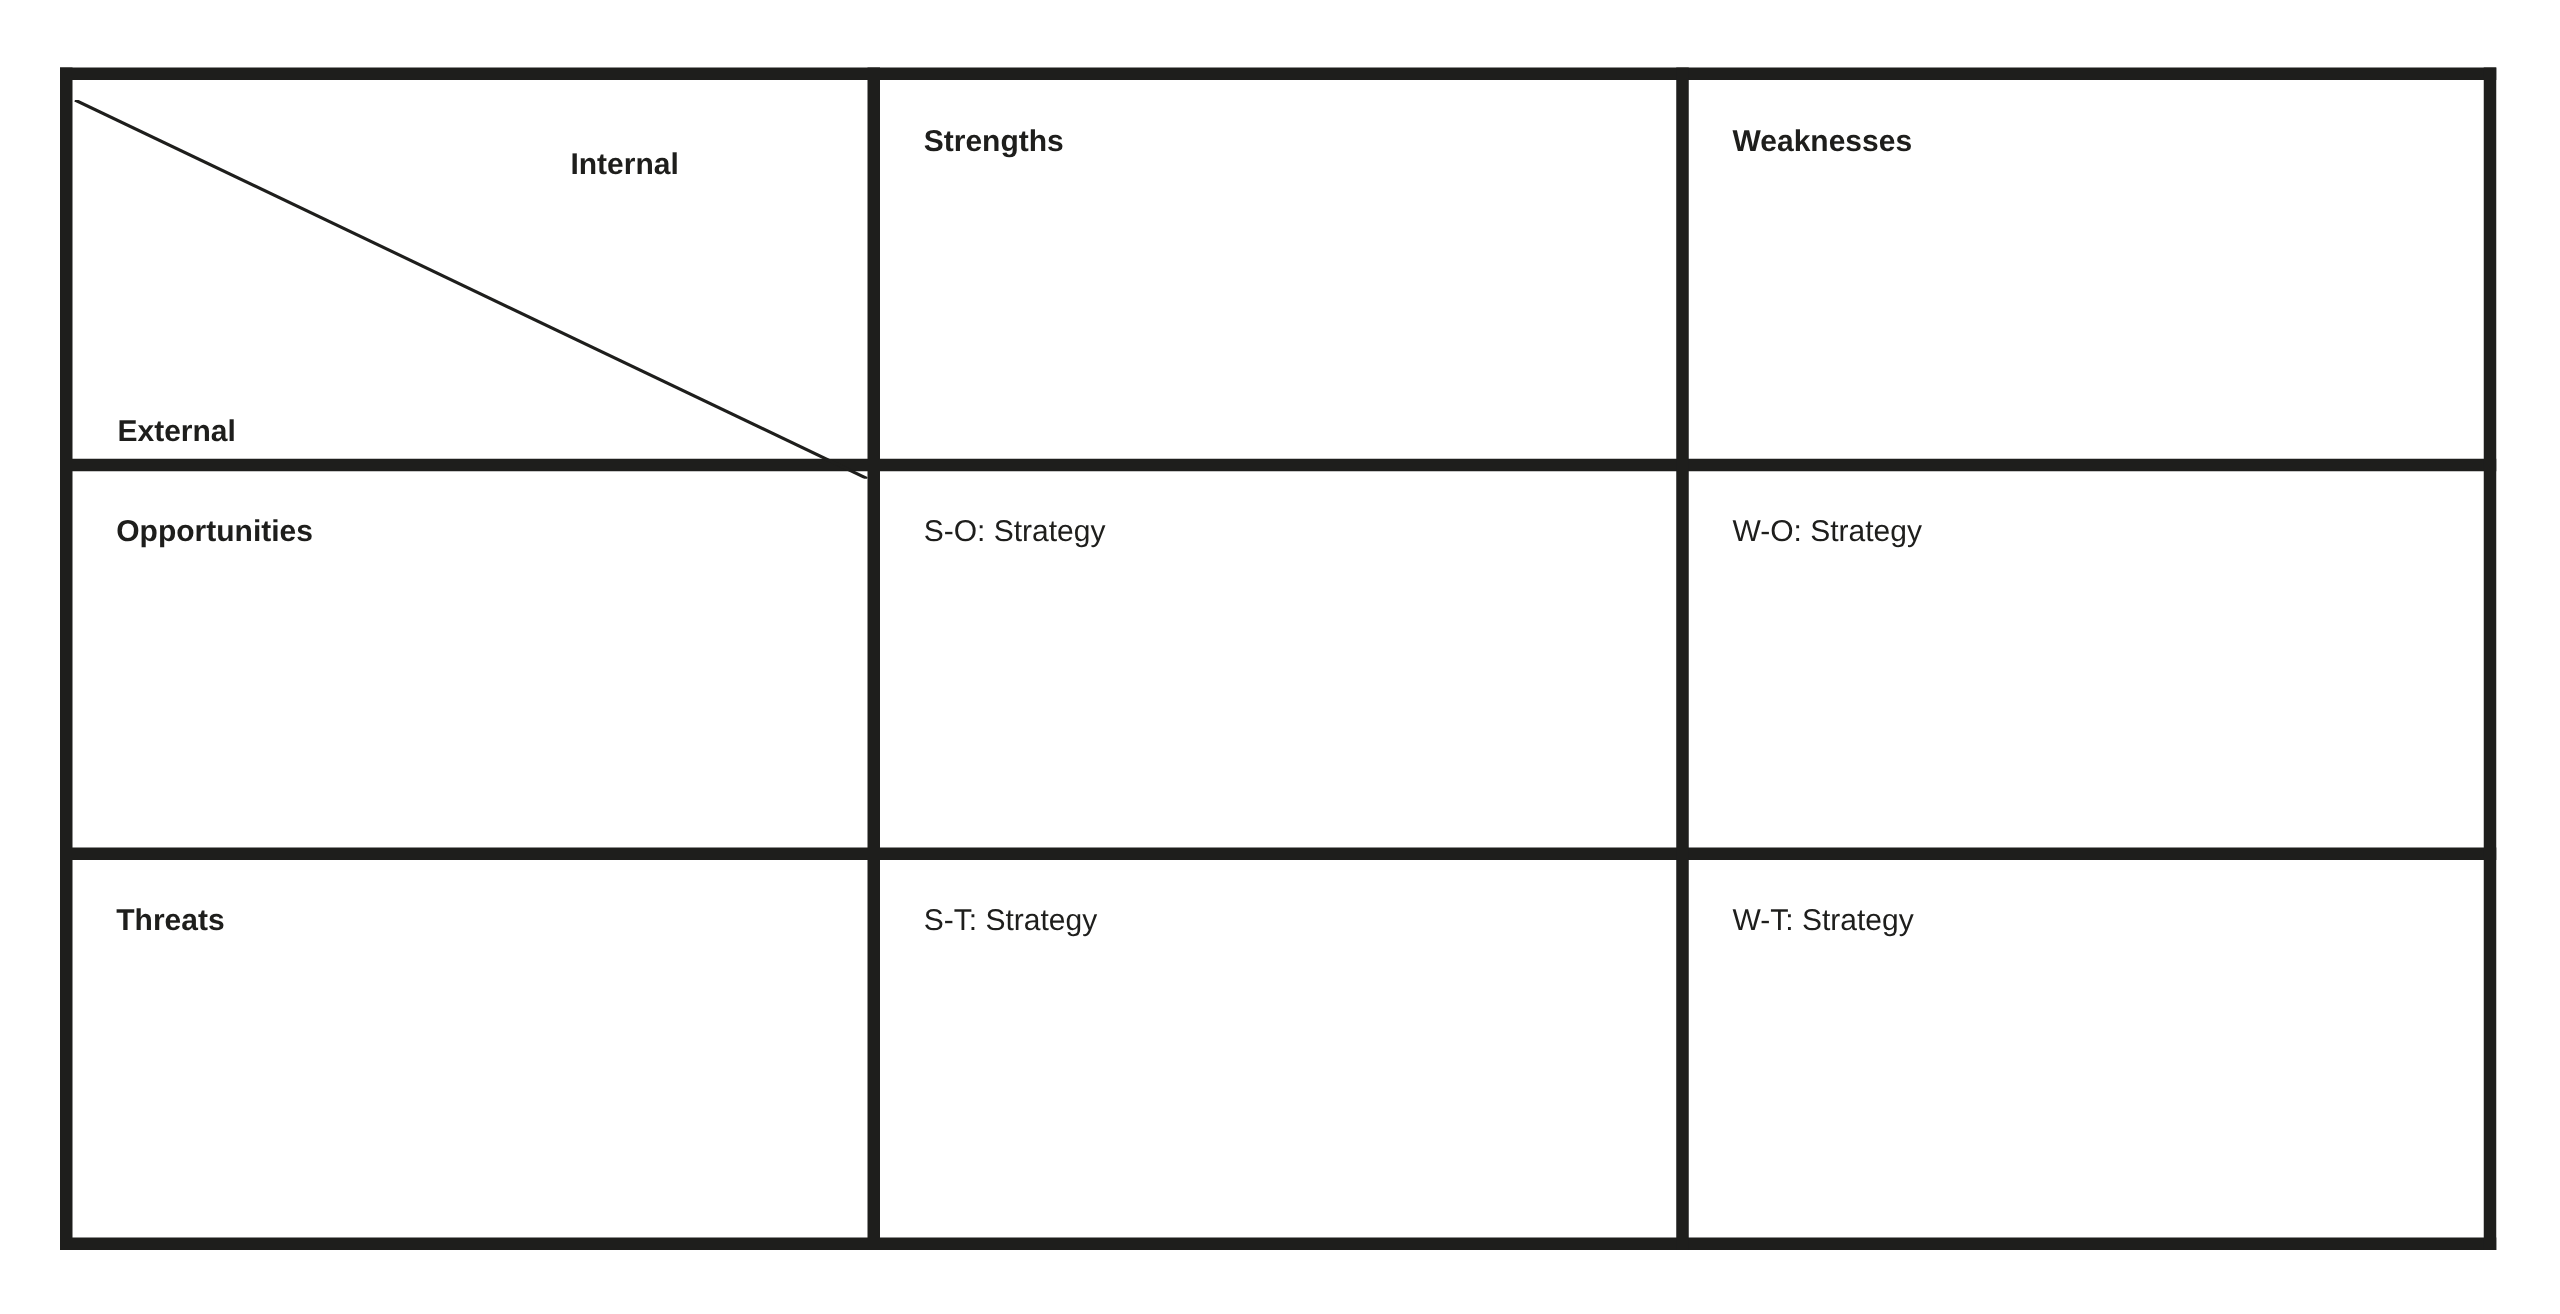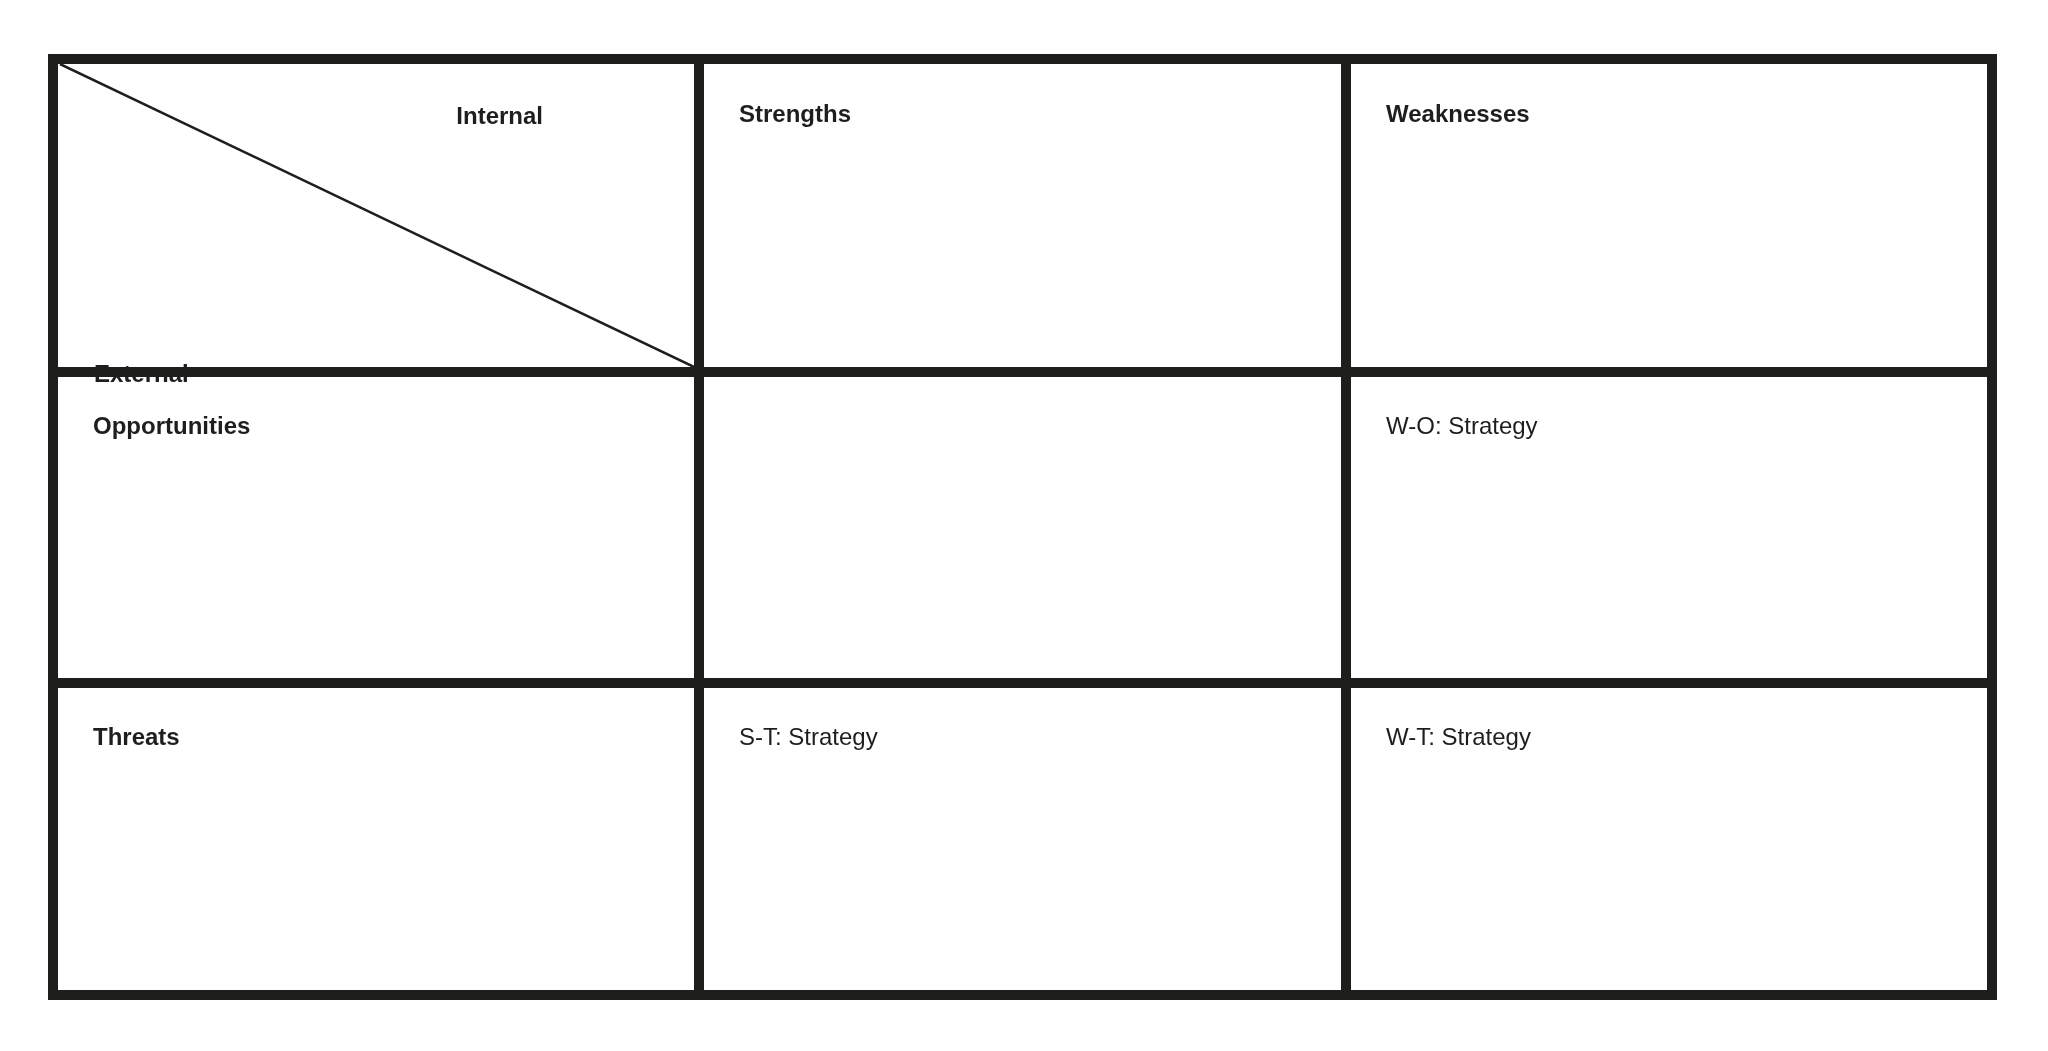--- a/index.html
+++ b/index.html
@@ -19,37 +19,40 @@
 
   <div class="hline" style="left:0;top:0;width:1949px;height:10px;"></div>
   <div class="hline" style="left:0;top:313px;width:1949px;height:10px;"></div>
   <div class="hline" style="left:0;top:624px;width:1949px;height:10px;"></div>
   <div class="hline" style="left:0;top:936px;width:1949px;height:10px;"></div>
   <div class="vline" style="left:0;top:0;width:10px;height:946px;"></div>
   <div class="vline" style="left:646px;top:0;width:10px;height:946px;"></div>
   <div class="vline" style="left:1293px;top:0;width:10px;height:946px;"></div>
   <div class="vline" style="left:1939px;top:0;width:10px;height:946px;"></div>
 
-  <div class="cell" style="left:10px;top:10px;width:520px;height:303px;">
+  <div class="cell" style="left:10px;top:26px;width:520px;height:303px;">
     <svg class="diag" width="636" height="303">
       <line x1="2" y1="0" x2="636" y2="303" stroke="#1e1e1c" stroke-width="2.5"></line>
     </svg>
     <span class="label bold" style="right:35px;top:38px;">Internal</span>
-    <span class="label bold" style="left:36px;top:252px;margin-top:44px;">External</span>
+    <span class="label bold" style="left:36px;top:252px;">External</span>
   </div>
 
   <div class="cell" style="left:656px;top:10px;width:637px;height:364px;">
     <span class="label bold" style="left:35px;top:36px;">Strengths</span>
   </div>
   <div class="cell" style="left:1303px;top:10px;width:636px;height:303px;">
     <span class="label bold" style="left:35px;top:36px;">Weaknesses</span>
   </div>
 
   <div class="cell" style="left:10px;top:323px;width:636px;height:301px;">
     <span class="label bold" style="left:35px;top:35px;">Opportunities</span>
+  </div>
+  <div class="cell" style="left:656px;top:323px;width:637px;height:301px;">
+    <span class="label regular" style="left:35px;top:35px;">S-O: Strategy</span>
   </div>
   <div class="cell" style="left:1303px;top:323px;width:636px;height:301px;text-align:right;">
     <span class="label regular" style="left:35px;top:35px;">W-O: Strategy</span>
   </div>
 
   <div class="cell" style="left:10px;top:634px;width:731px;height:302px;">
     <span class="label bold" style="left:35px;top:35px;">Threats</span>
   </div>
   <div class="cell" style="left:656px;top:634px;width:650px;height:302px;">
     <span class="label regular" style="left:35px;top:35px;">S-T: Strategy</span>

